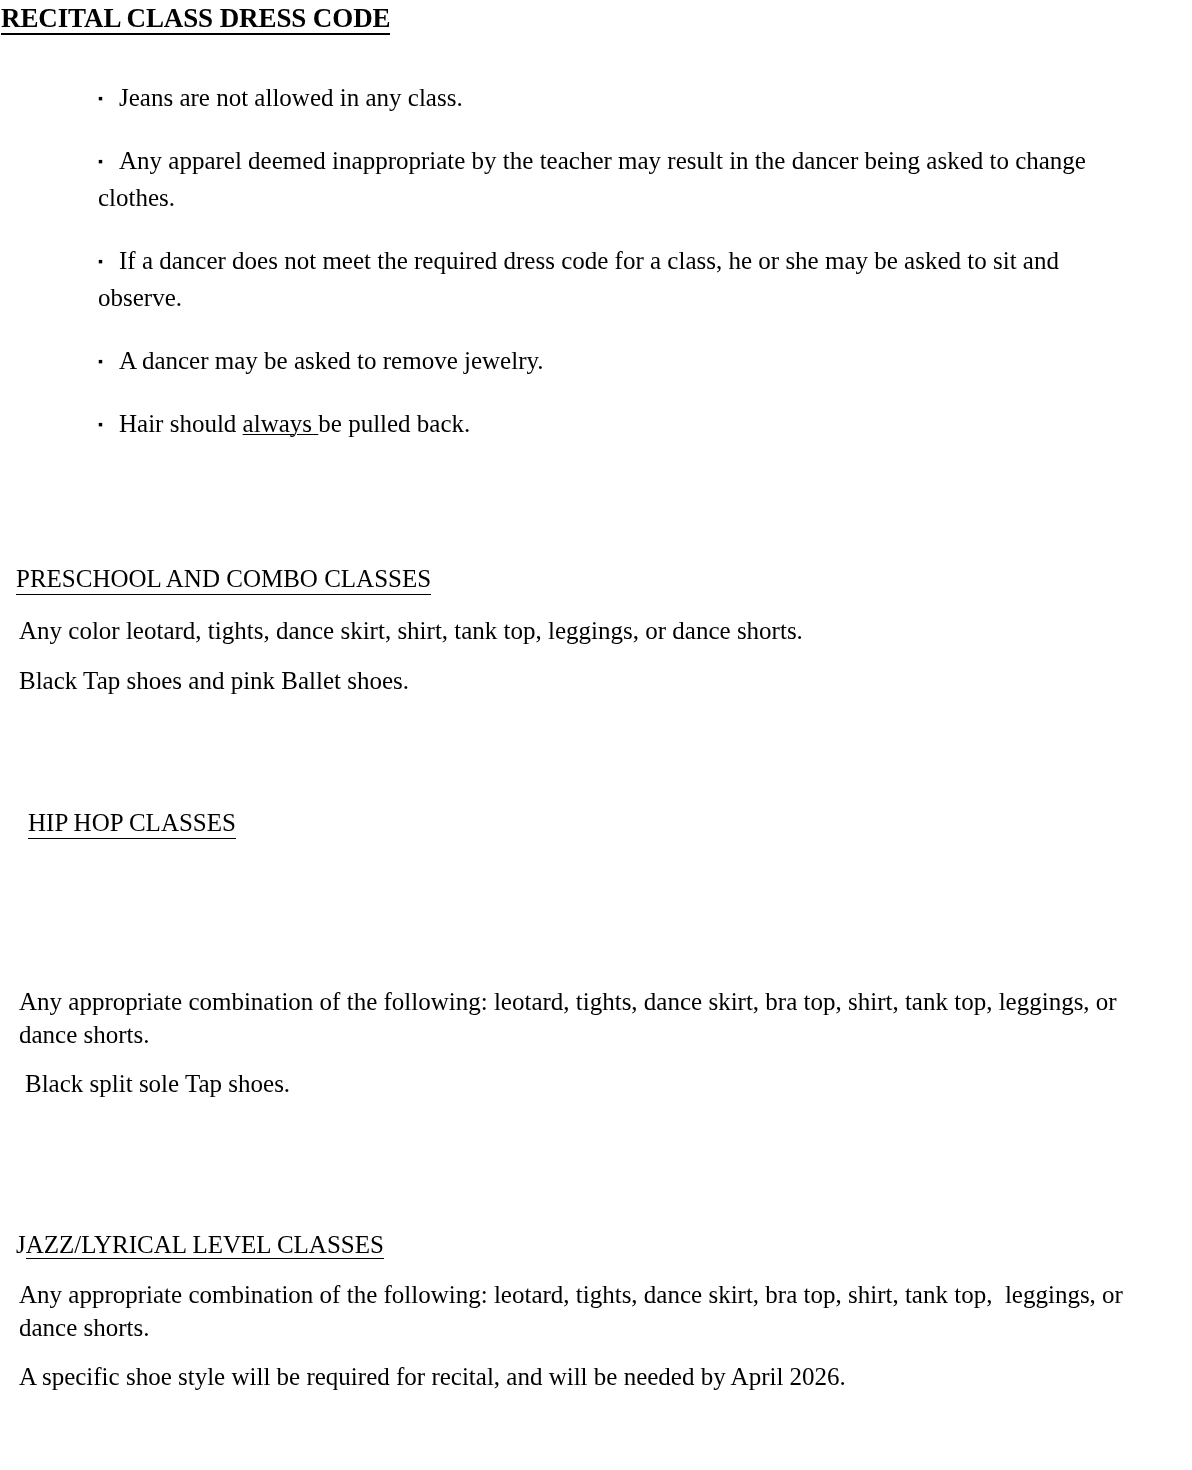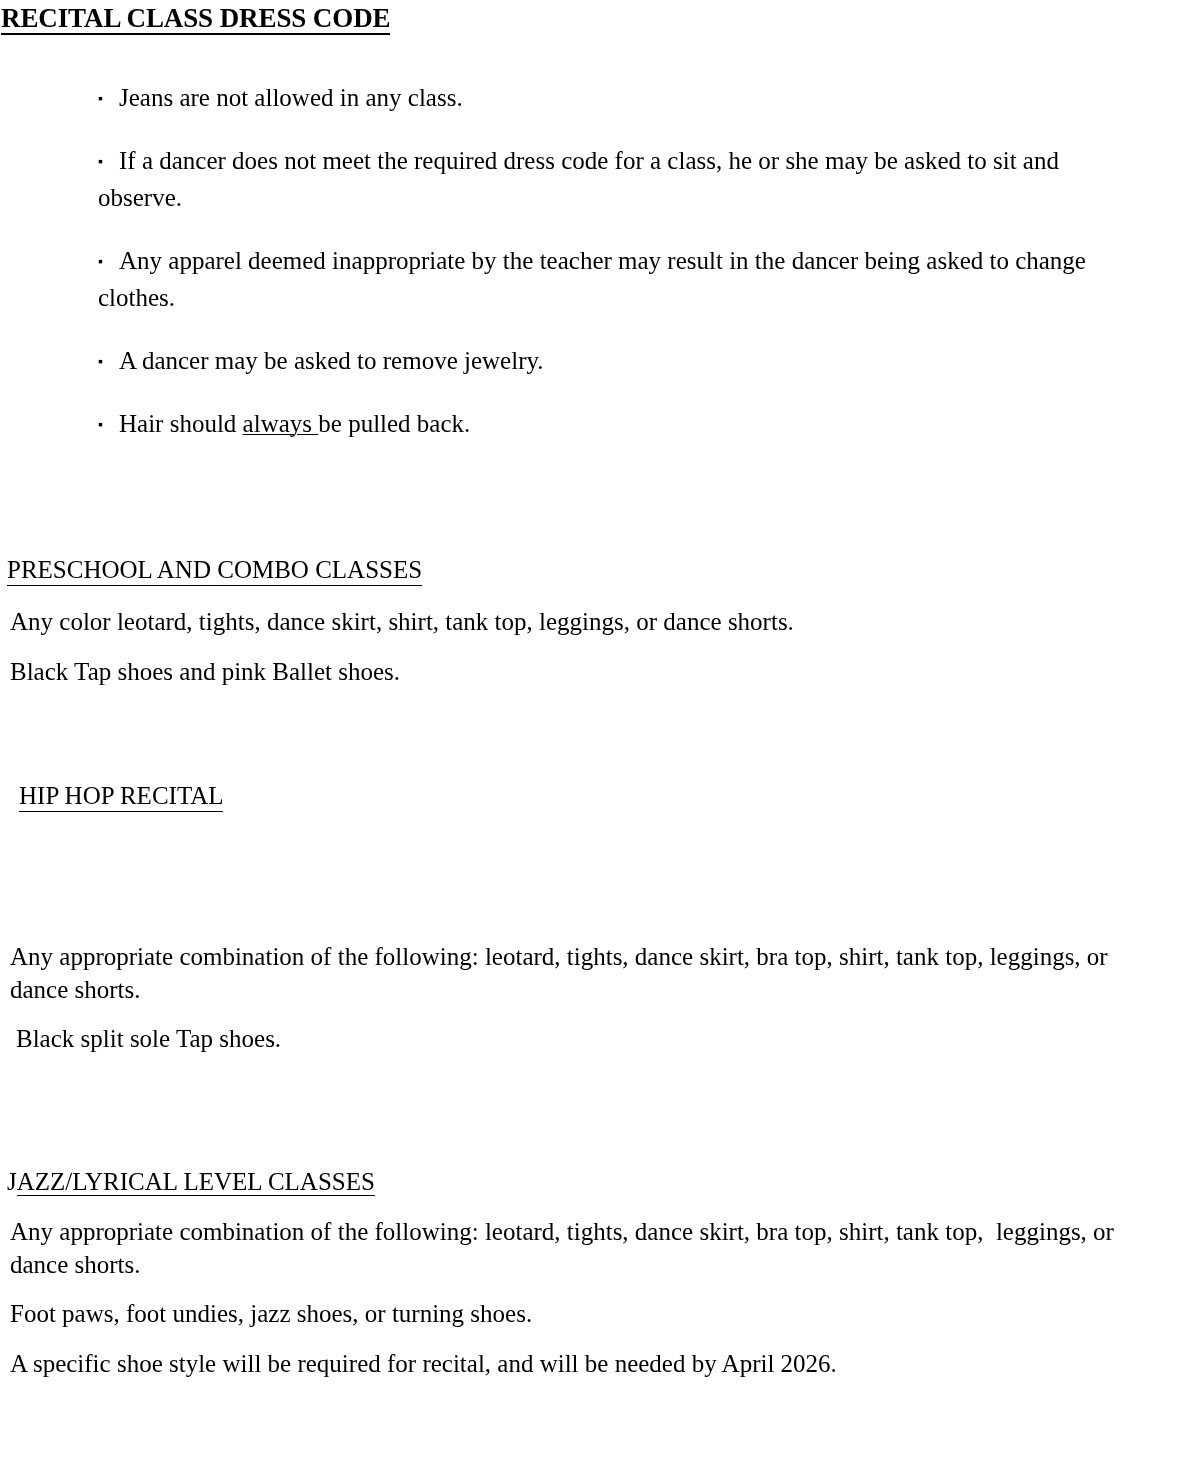--- a/index.html
+++ b/index.html
@@ -59,21 +59,21 @@
     line-height: 1;
     vertical-align: 0.22em;
   }
   .bullet-text { }
   
   .bullet-item { text-indent: 0; padding-left: 88px; }
   .bullet-marker { margin-right: 9px; }
 
   
   .section {
-    margin: 7px;
+    margin: 16px;
     padding: 0;
   }
   .section-gap-lg { height: 76px; }
   .section-gap-xl { height: 96px; }
 
   .section-heading {
     font-size: 25px;
     font-weight: normal;
     line-height: 1.2;
     margin: 0;
@@ -116,25 +116,25 @@
     <h1 class="doc-title">RECITAL CLASS DRESS CODE</h1>
   </div>
 
   <div class="bullet-block">
 
     <p class="bullet-item">
       <span class="bullet-marker">▪</span><span class="bullet-text">Jeans are not allowed in any class.</span>
     </p>
 
     <p class="bullet-item">
-      <span class="bullet-marker">▪</span><span class="bullet-text">If a dancer does not meet the required dress code for a class, he or she may be asked to sit and observe.</span>
+      <span class="bullet-marker">▪</span><span class="bullet-text">Any apparel deemed inappropriate by the teacher may result in the dancer being asked to change clothes.</span>
     </p>
 
     <p class="bullet-item">
-      <span class="bullet-marker">▪</span><span class="bullet-text">Any apparel deemed inappropriate by the teacher may result in the dancer being asked to change clothes.</span>
+      <span class="bullet-marker">▪</span><span class="bullet-text">If a dancer does not meet the required dress code for a class, he or she may be asked to sit and observe.</span>
     </p>
 
     <p class="bullet-item">
       <span class="bullet-marker">▪</span><span class="bullet-text">A dancer may be asked to remove jewelry.</span>
     </p>
 
     <p class="bullet-item">
       <span class="bullet-marker">▪</span><span>Hair should </span><u class="inline-u">always </u><span>be pulled back.</span>
     </p>
   </div>
@@ -146,35 +146,34 @@
       <h2 class="section-heading">PRESCHOOL AND COMBO CLASSES</h2>
     </div>
     <p class="section-para first indent-3">Any color leotard, tights, dance skirt, shirt, tank top, leggings, or dance shorts.</p>
     <p class="section-para indent-3">Black Tap shoes and pink Ballet shoes.</p>
   </div>
 
   <div class="section-gap-lg"></div>
 
   <div class="section">
     <div class="indent-12">
-      <h2 class="section-heading">HIP HOP RECITAL</h2>
+      <h2 class="section-heading">HIP HOP CLASSES</h2>
     </div>
   </div>
 
   <div class="section-gap-xl"></div>
 
   <div class="section">
     <p class="section-para first tight indent-3">Any appropriate combination of the following: leotard, tights, dance skirt, bra top, shirt, tank top, leggings, or dance shorts.</p>
     <p class="section-para indent-9">Black split sole Tap shoes.</p>
   </div>
 
   <div class="section-gap-xl"></div>
 
   <div class="section">
     <div class="indent-0">
       <h2 class="section-heading split-underline"><span class="nu">J</span><span class="u">AZZ/LYRICAL LEVEL CLASSES</span></h2>
     </div>
     <p class="section-para first tight indent-3 nowrap-pad">Any appropriate combination of the following: leotard, tights, dance skirt, bra top, shirt, tank top,  leggings, or dance shorts.</p>
-    <p class="section-para indent-3">Foot paws, foot undies, jazz shoes, or turning shoes.</p>
     <p class="section-para indent-3">A specific shoe style will be required for recital, and will be needed by April 2026.</p>
   </div>
 
 </div>
 
 </body></html>

